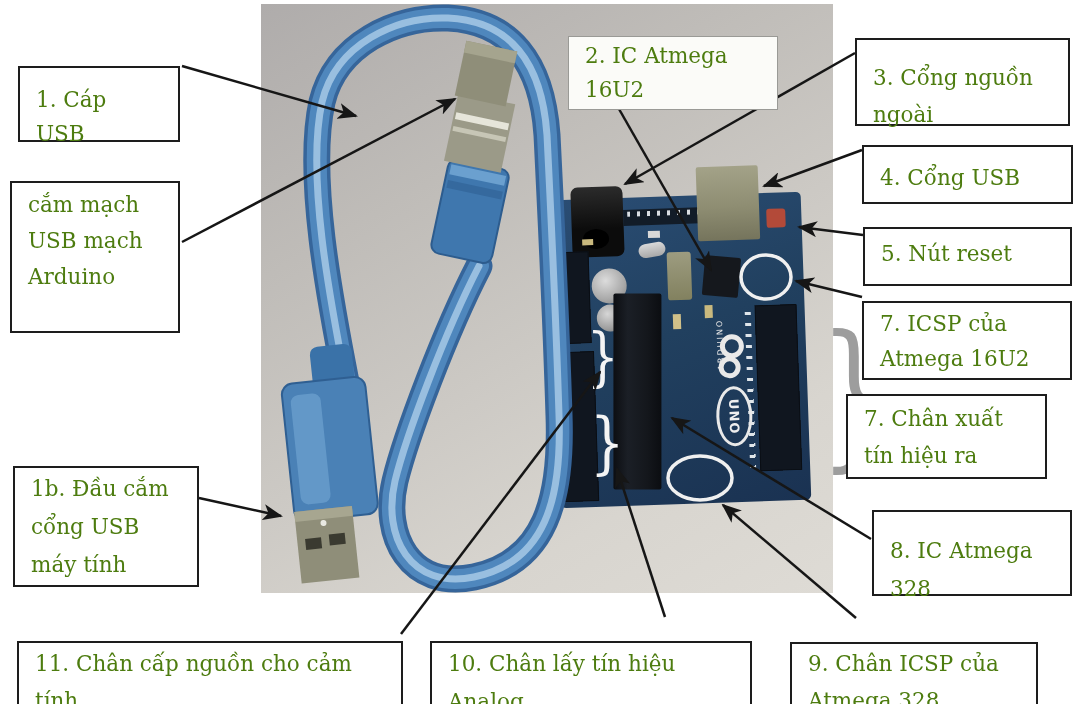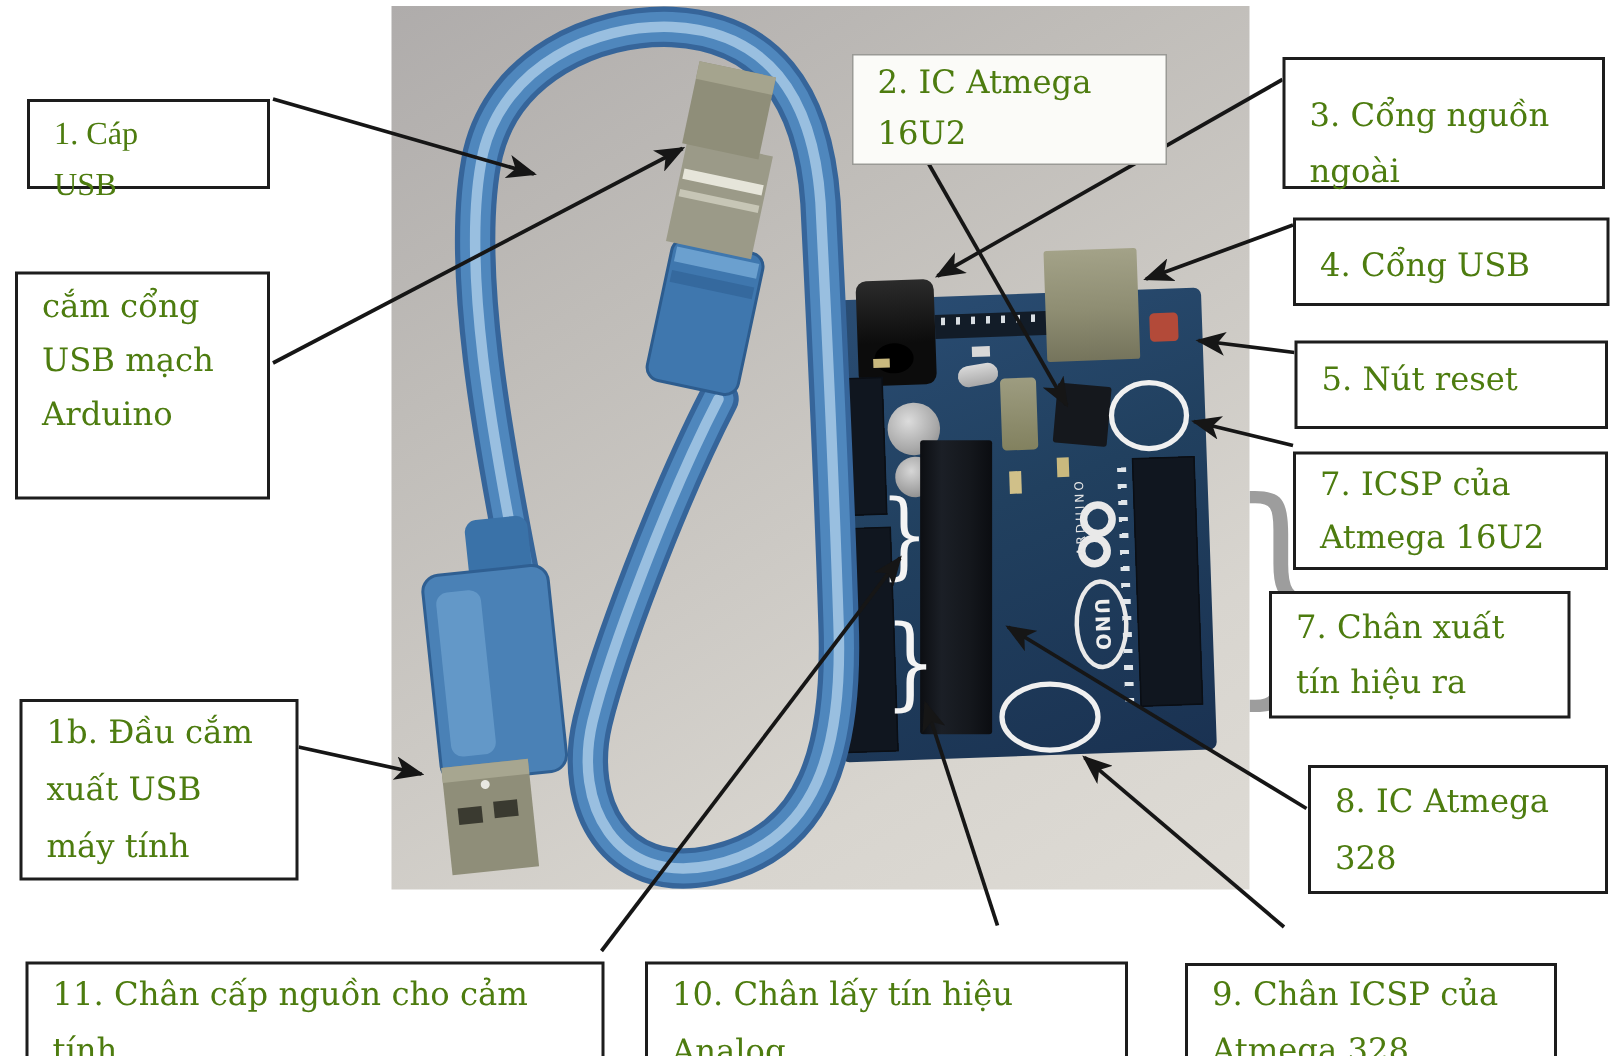--- a/index.html
+++ b/index.html
@@ -47,31 +47,31 @@
                 font-family:"DejaVu Sans","Liberation Sans",sans-serif;letter-spacing:1px;}
   
   .brace{position:absolute;color:#f4f4f4;font-family:"DejaVu Serif","Liberation Serif",serif;pointer-events:none;}
   .braceLU{left:585px;top:323px;font-size:56px;line-height:70px;transform:scale(.9,1.12);}
   .braceLL{left:588px;top:404px;font-size:60px;line-height:76px;transform:scale(.9,1.12);}
   .braceR{left:806px;top:296px;font-size:152px;line-height:196px;color:#9d9d9d;transform:scale(.72,1.05);}
   
   .lbl{position:absolute;background:#ffffff;border:2.5px solid #1d1d1d;color:#4d7c0f;
        font-size:21.5px;box-sizing:border-box;padding:4px 6px 0 16px;margin-top:24px;}
   .lbl .ln{white-space:nowrap;}
-  .b1 {left:18px; top:42px; width:162px;height:60px; line-height:34px;padding-top:4px;font-family:Liberation Serif, serif;}
+  .b1 {left:18px; top:42px; width:162px;height:76px; line-height:34px;padding-top:15px;}
   .b1a{left:10px; top:157px;width:170px;height:152px;line-height:36px;padding-top:4px;}
   .b1b{left:13px; top:442px;width:186px;height:121px;line-height:38px;padding-top:2px;}
   .b2 {left:568px;top:12px; width:210px;height:74px; line-height:34px;padding-top:2px;
        border:1.5px solid #9a9a96;background:#fbfbf8;}
   .b3 {left:855px;top:14px; width:215px;height:88px; line-height:37px;padding-top:19px;}
   .b4 {left:862px;top:121px;width:211px;height:59px; line-height:47px;padding-top:7px;}
   .b5 {left:863px;top:203px;width:209px;height:59px; line-height:47px;padding-top:1px;}
   .b6 {left:862px;top:277px;width:210px;height:79px; line-height:35px;padding-top:3px;}
   .b7 {left:846px;top:370px;width:201px;height:85px; line-height:37px;padding-top:4px;}
-  .b8 {left:872px;top:486px;width:200px;height:86px; line-height:38px;padding-top:4px;}
+  .b8 {left:872px;top:486px;width:200px;height:86px; line-height:38px;padding-top:20px;}
   .b9 {left:790px;top:618px;width:248px;height:79px; line-height:37px;padding-top:1px;}
   .b10{left:430px;top:617px;width:322px;height:83px; line-height:38px;padding-top:2px;}
   .b11{left:17px; top:617px;width:386px;height:80px; line-height:37px;padding-top:2px;}
   svg.overlay{position:absolute;left:0;top:0;width:1080px;height:704px;pointer-events:none;}
 </style>
 </head>
 <body>
 
 <div class="canvas">
 
@@ -162,27 +162,27 @@
       <ellipse cx="766" cy="277" rx="25" ry="22"></ellipse>
       <ellipse cx="700" cy="478" rx="32" ry="22"></ellipse>
     </g>
   </svg>
 
   <div class="lbl b1">
     <div class="ln">1. Cáp</div>
     <div class="ln">USB</div>
   </div>
   <div class="lbl b1a">
-    <div class="ln">cắm cổng</div>
+    <div class="ln">cắm mạch</div>
     <div class="ln">USB mạch</div>
     <div class="ln">Arduino</div>
   </div>
   <div class="lbl b1b">
     <div class="ln">1b. Đầu cắm</div>
-    <div class="ln">xuất USB</div>
+    <div class="ln">cổng USB</div>
     <div class="ln">máy tính</div>
   </div>
   <div class="lbl b2">
     <div class="ln">2. IC Atmega</div>
     <div class="ln">16U2</div>
   </div>
   <div class="lbl b3">
     <div class="ln">3. Cổng nguồn</div>
     <div class="ln">ngoài</div>
   </div>

